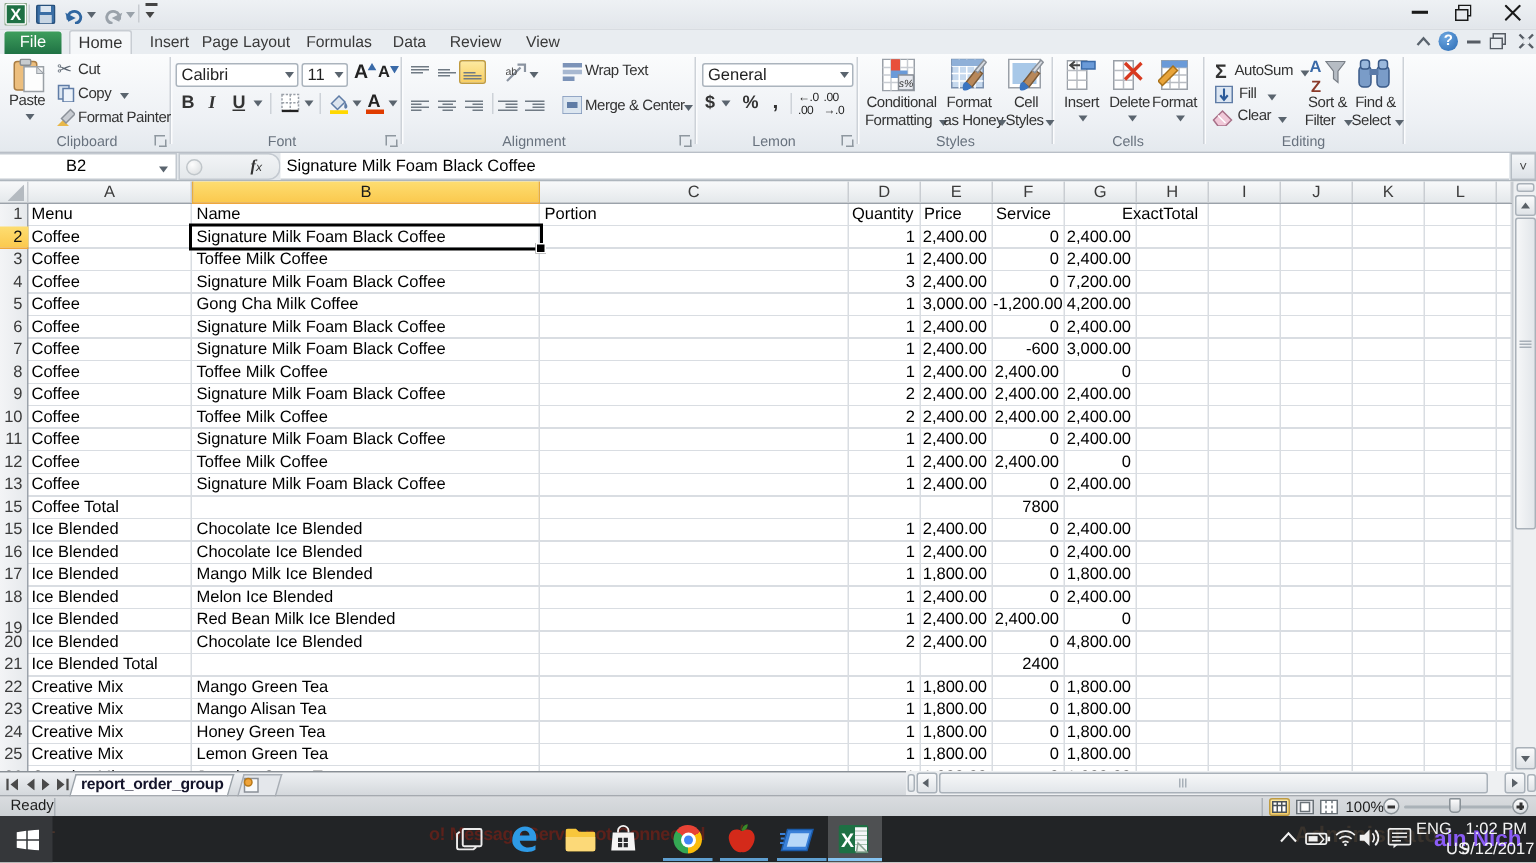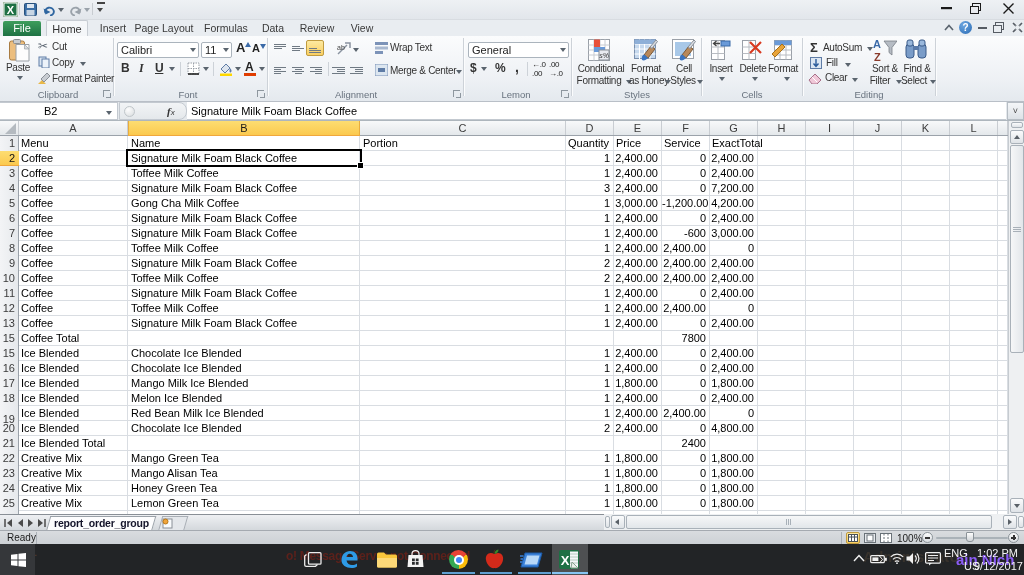--- a/index.html
+++ b/index.html
@@ -420,21 +420,21 @@
 <div class="gv" style="left:901px"></div>
 <div class="gv" style="left:949px"></div>
 <div class="gv" style="left:997px"></div>
 <div class="gv" style="left:1007px"></div>
 <div class="c" style="left:21px;top:0px">Menu</div>
 <div class="c" style="left:131px;top:0px">Name</div>
 <div class="c" style="left:363px;top:0px">Portion</div>
 <div class="c" style="left:568px;top:0px">Quantity</div>
 <div class="c" style="left:616px;top:0px">Price</div>
 <div class="c" style="left:664px;top:0px">Service</div>
-<div class="c" style="left:712px;top:0px">ExactTotal</div>
+<div class="c" style="left:748px;top:0px">ExactTotal</div>
 <div class="c" style="left:21px;top:15px">Coffee</div>
 <div class="c" style="left:131px;top:15px">Signature Milk Foam Black Coffee</div>
 <div class="c r" style="left:566px;top:15px;width:44px">1</div>
 <div class="c r" style="left:614px;top:15px;width:44px">2,400.00</div>
 <div class="c r" style="left:662px;top:15px;width:44px">0</div>
 <div class="c r" style="left:710px;top:15px;width:44px">2,400.00</div>
 <div class="c" style="left:21px;top:30px">Coffee</div>
 <div class="c" style="left:131px;top:30px">Toffee Milk Coffee</div>
 <div class="c r" style="left:566px;top:30px;width:44px">1</div>
 <div class="c r" style="left:614px;top:30px;width:44px">2,400.00</div>

